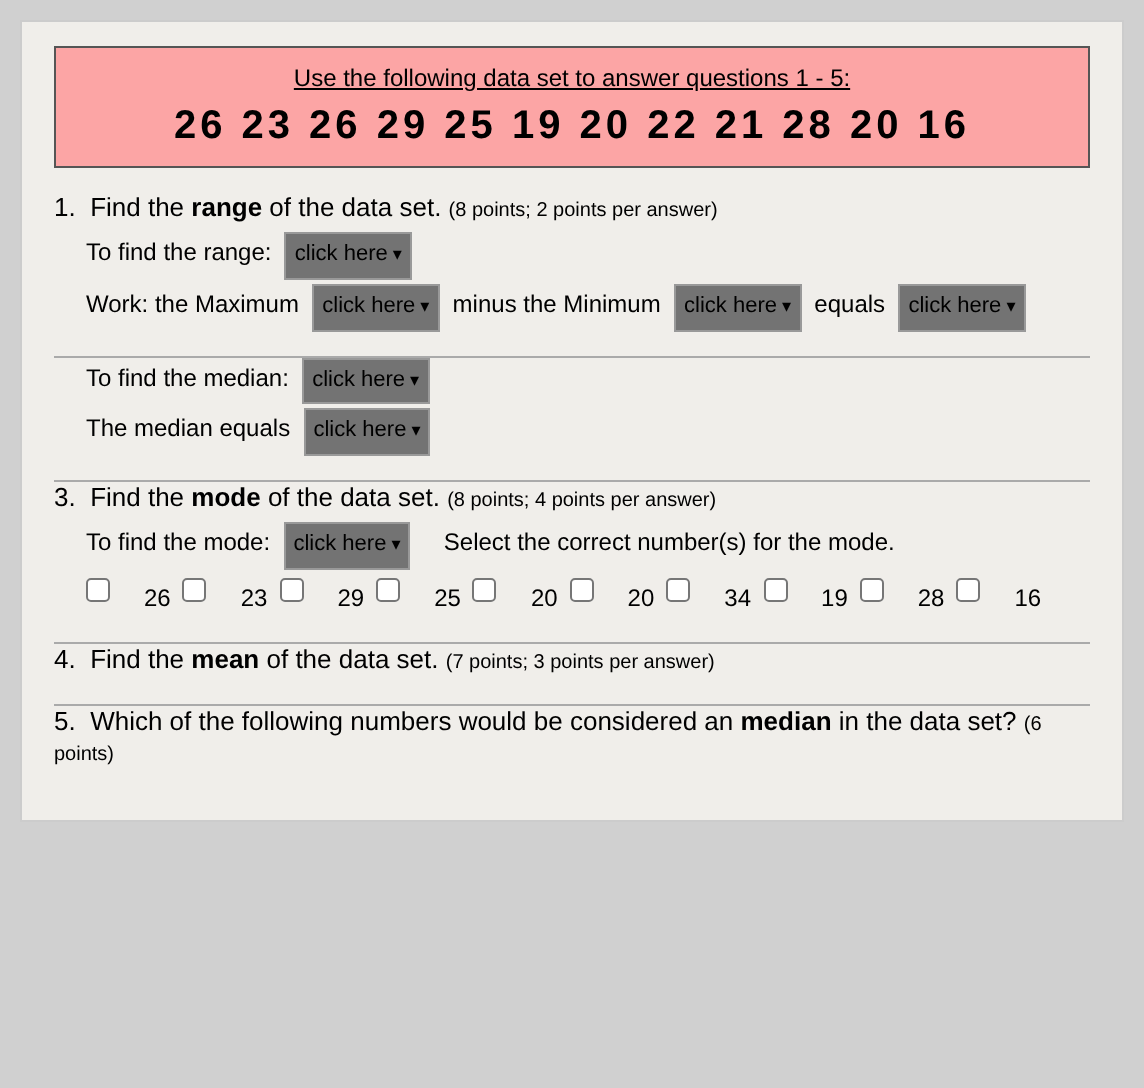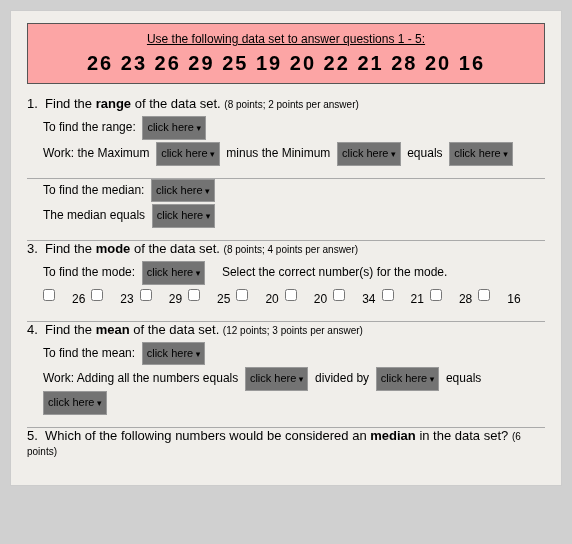--- a/index.html
+++ b/index.html
@@ -161,45 +161,37 @@
         <div class="checkbox-item">
             <input type="checkbox" style="">
             <label>20</label>
           </div>
         <div class="checkbox-item">
             <input type="checkbox" style="">
             <label>34</label>
           </div>
         <div class="checkbox-item">
             <input type="checkbox" style="">
-            <label>21</label>
+            <label>19</label>
           </div>
         <div class="checkbox-item">
             <input type="checkbox" style="">
             <label>28</label>
           </div>
         <div class="checkbox-item">
             <input type="checkbox" style="">
             <label>16</label>
           </div>
       </div>
     </div>
   </div>
 
   <div class="question-block">
     <div class="question-title">
-      <span>4. &nbsp;Find the <strong>mean</strong> of the data set. </span><span class="points">(12 points; 3 points per answer)</span>
-    </div>
-    <div class="question-body">
-      <span class="line">
-        To find the mean: &nbsp;<span class="dropdown">click here</span>
-      </span>
-      <span class="line">
-        Work: Adding all the numbers equals &nbsp;<span class="dropdown">click here</span> &nbsp;divided by &nbsp;<span class="dropdown">click here</span> &nbsp;equals &nbsp;<span class="dropdown">click here</span>
-      </span>
+      <span>4. &nbsp;Find the <strong>mean</strong> of the data set. </span><span class="points">(7 points; 3 points per answer)</span>
     </div>
   </div>
 
   <div class="question-block">
     <div class="question-title">
       <span>5. &nbsp;Which of the following numbers would be considered an <strong>median</strong> in the data set? </span><span class="points">(6 points)</span>
     </div>
 
   </div>
 

